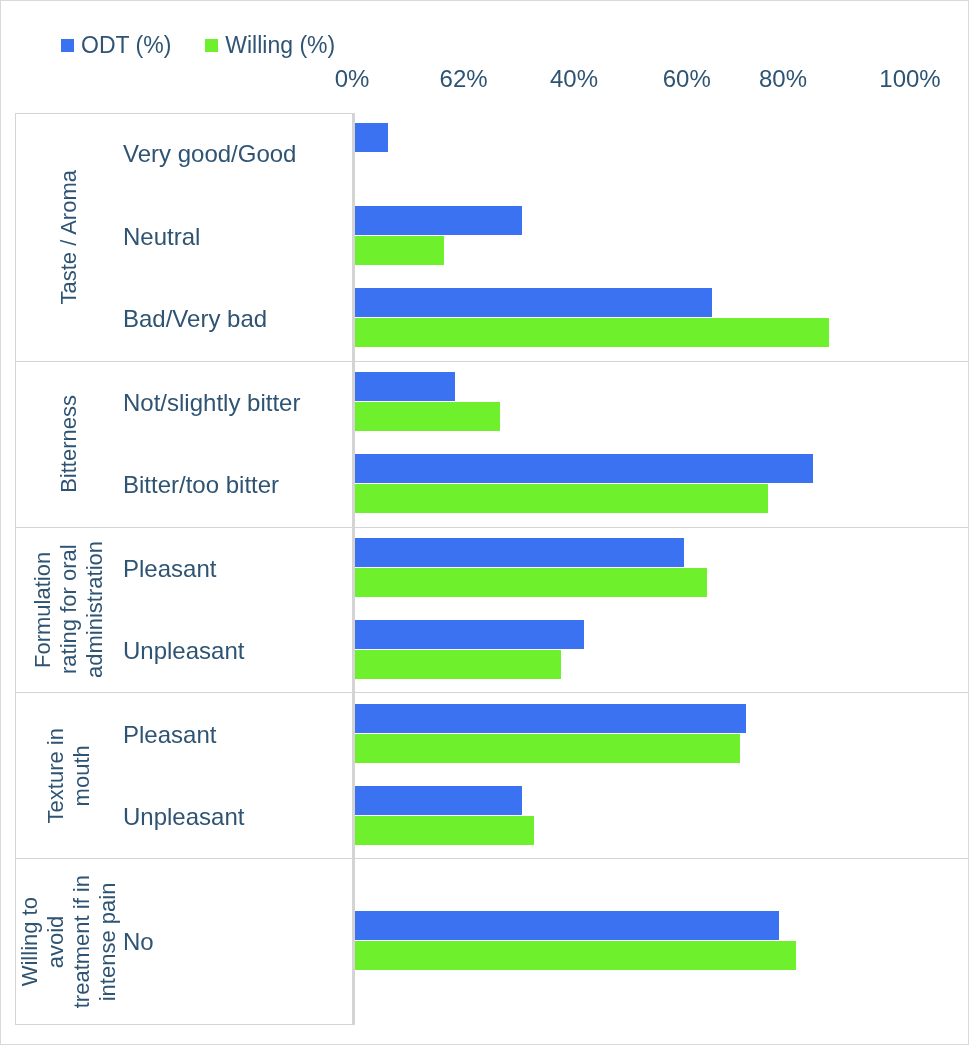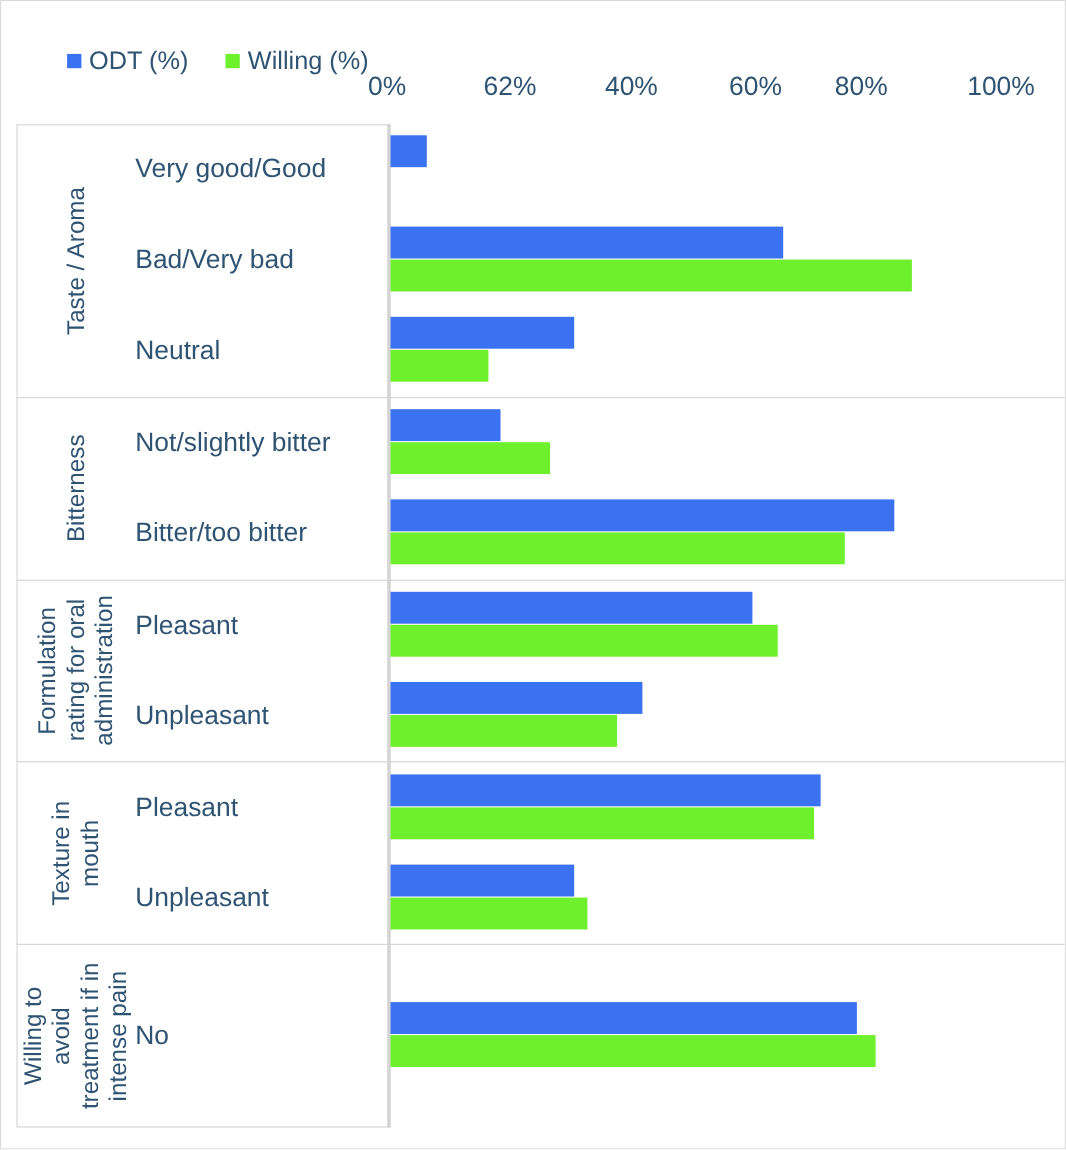--- a/index.html
+++ b/index.html
@@ -17,21 +17,21 @@
     background: #ffffff;
     border: 1px solid #d9d9d9;
     box-sizing: border-box;
     overflow: hidden;
   }
 
   
   .legend {
     position: absolute;
     left: 60px;
-    top: 40px;
+    top: 30px;
     display: flex;
     align-items: center;
     gap: 34px;
     height: 28px;
   }
   .legend-item {
     display: flex;
     align-items: center;
     gap: 7px;
   }
@@ -188,31 +188,31 @@
         </div>
         <div class="rows">
           <div class="row">
             <div class="row-label">Very good/Good</div>
             <div class="bars">
               <div class="bar bar-odt" style="background: rgb(59, 114, 242); width: 33.48px;"></div>
               <div class="bar bar-sol" style="background: rgb(110, 240, 44); width: 0px;"></div>
             </div>
           </div>
           <div class="row">
+            <div class="row-label">Neutral</div>
+            <div class="bars">
+              <div class="bar bar-odt" style="background: rgb(59, 114, 242); width: 167.4px;"></div>
+              <div class="bar bar-sol" style="background: rgb(110, 240, 44); width: 89.28px;"></div>
+            </div>
+          </div>
+          <div class="row">
             <div class="row-label">Bad/Very bad</div>
             <div class="bars">
               <div class="bar bar-odt" style="background: rgb(59, 114, 242); width: 357.12px;"></div>
               <div class="bar bar-sol" style="background: rgb(110, 240, 44); width: 474.3px;"></div>
-            </div>
-          </div>
-          <div class="row">
-            <div class="row-label">Neutral</div>
-            <div class="bars">
-              <div class="bar bar-odt" style="background: rgb(59, 114, 242); width: 167.4px;"></div>
-              <div class="bar bar-sol" style="background: rgb(110, 240, 44); width: 89.28px;"></div>
             </div>
           </div>
         </div>
       </div>
       <div class="group" style="height: 165.818px;">
         <div class="group-label-cell">
           <div class="group-label">Bitterness</div>
         </div>
         <div class="rows">
           <div class="row">

